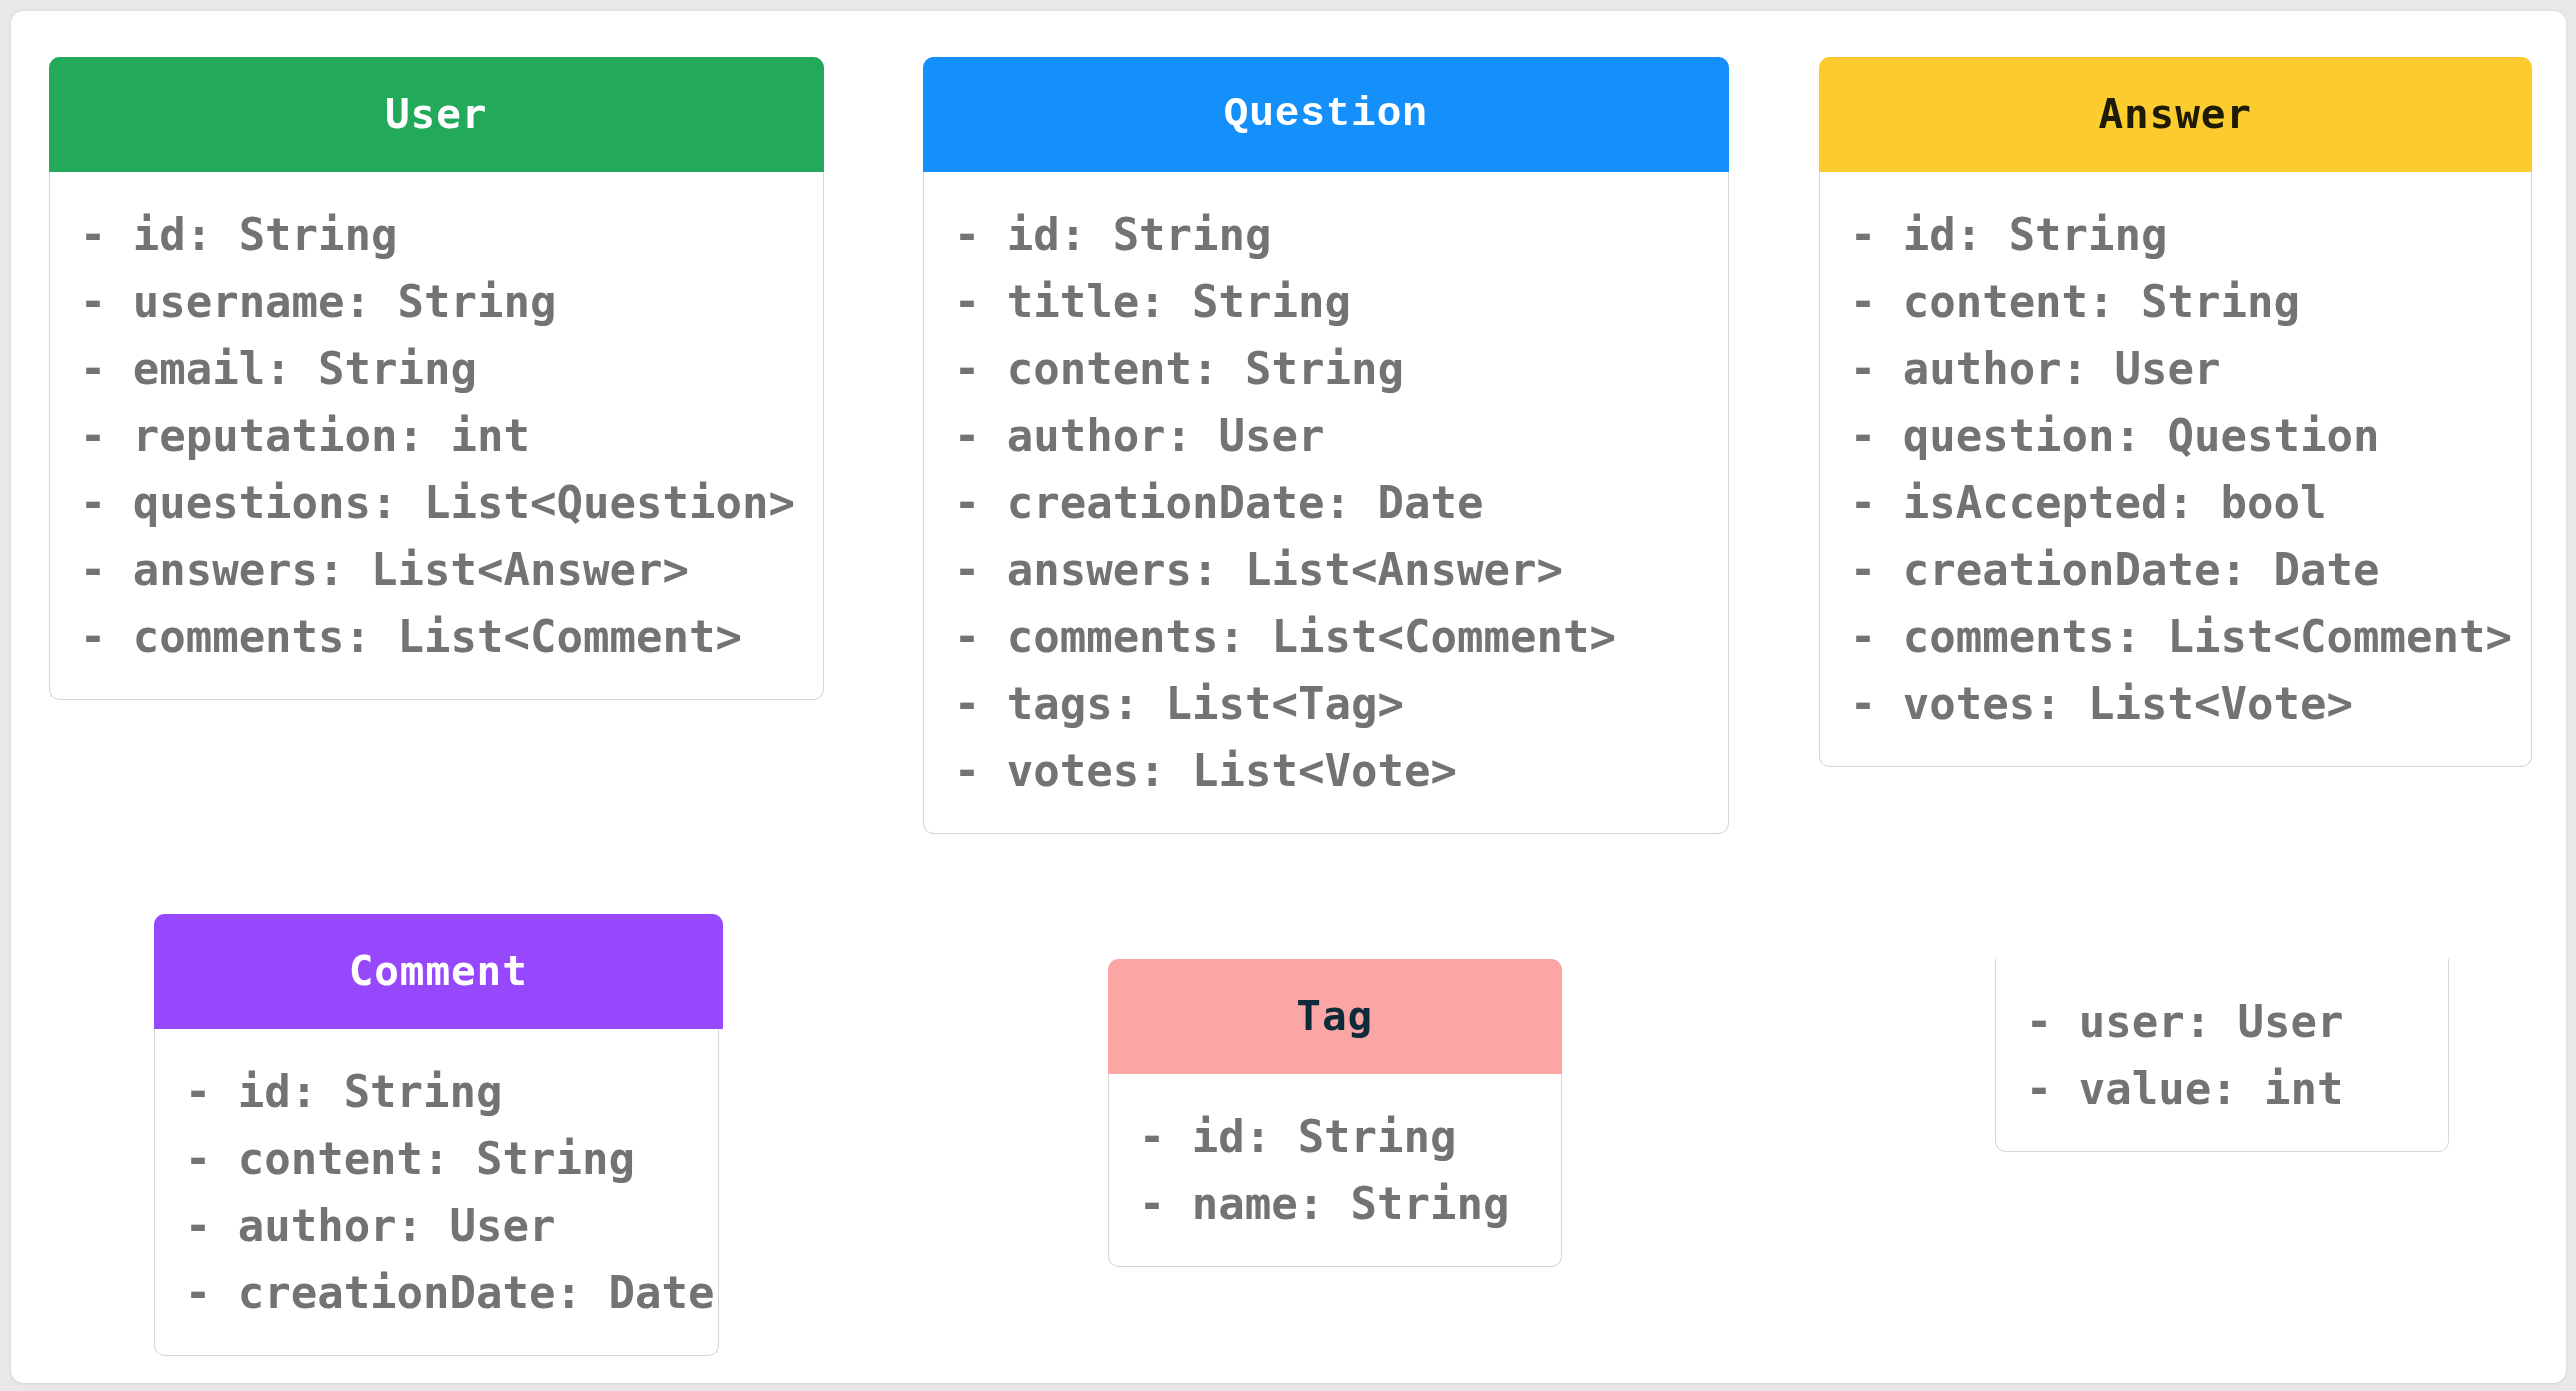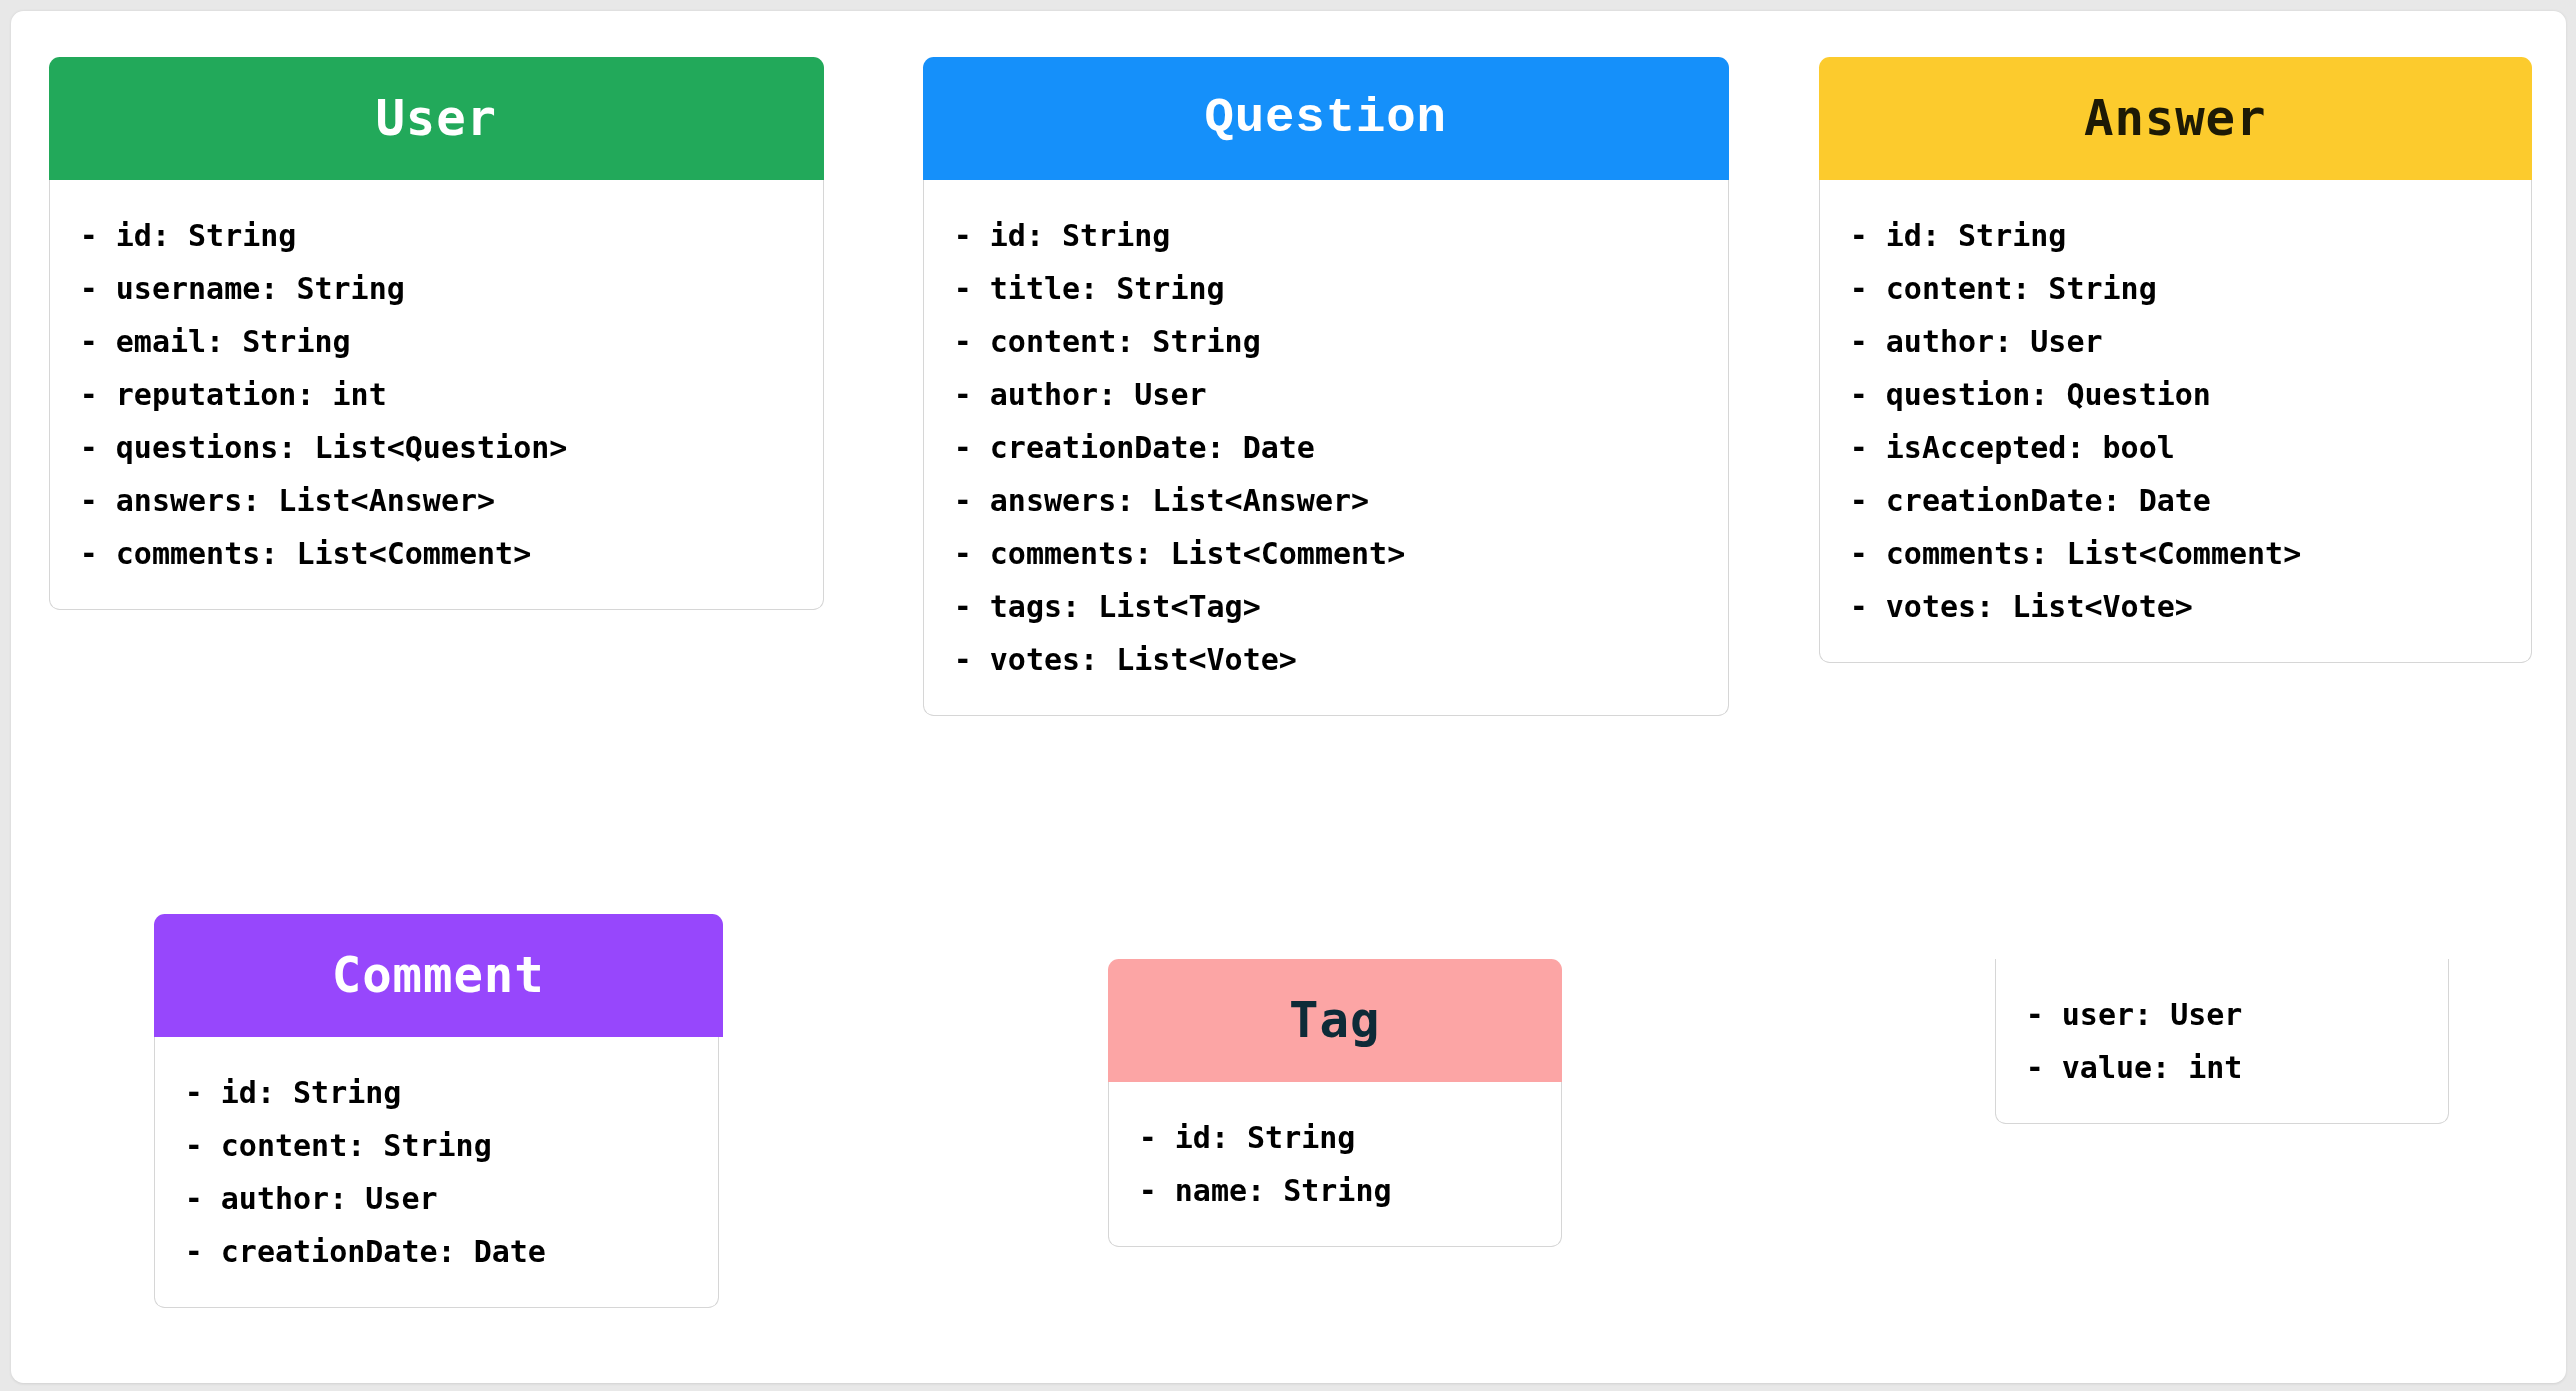--- a/index.html
+++ b/index.html
@@ -22,40 +22,40 @@
     position:absolute;
     box-sizing:border-box;
   }
   .uml-header{
     box-sizing:border-box;
     width:100%;
     border-radius:10.7px 10.7px 0 0;
     text-align:center;
     font-family:"DejaVu Sans Mono", monospace;
     font-weight:bold;
-    font-size:49px;
+    font-size:41px;
     letter-spacing:0.9px;
     line-height:1;
     padding-top:37px;
     padding-bottom:37px;
   }
   .uml-body{
     box-sizing:border-box;
     background:#ffffff;
     border:0.9px solid #d6d6d6;
     border-top:none;
     border-radius:0 0 10.7px 10.7px;
     padding:30px 0 28px 0;
   }
   .uml-attr{
     font-family:"DejaVu Sans Mono", monospace;
     font-weight:bold;
-    font-size:30px;
+    font-size:44px;
     line-height:1.0;
-    color:#000000;
+    color:#737373;
     white-space:pre;
     padding:11.5px 0 11.5px 30px;
   }
 
   
   #cls-user      {left:38px;   top:46px;   width:775px;}
   #cls-question  {left:912px; top:46px;   width:806px;}
   #cls-answer    {left:1808px; top:46px;   width:713px;}
   #cls-comment   {left:143px;  top:903px; width:569px;}
   #cls-tag       {left:1097px; top:948px; width:454px;}

